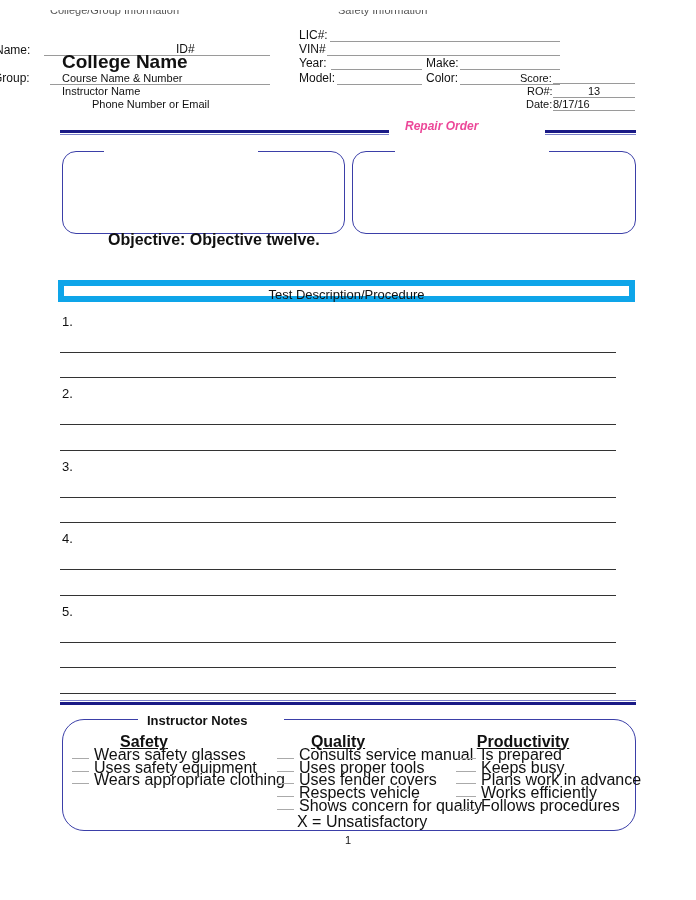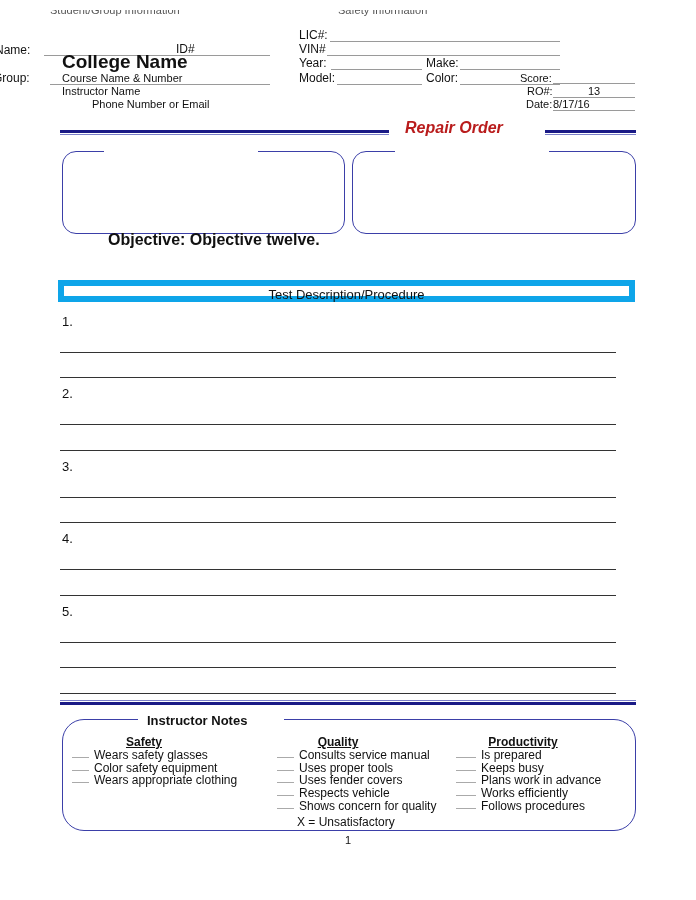--- a/index.html
+++ b/index.html
@@ -7,32 +7,32 @@
          font-family: "Liberation Sans", sans-serif; color: #111; }
   .abs { position: absolute; }
   .t12 { font-size: 12px; line-height: 14px; }
   .t11 { font-size: 11px; line-height: 13px; }
   .uline { position: absolute; height: 0; border-top: 1px solid #9a9a9a; }
   .hdr-faded { font-size: 11px; color: #555; clip-path: inset(50% 0 0 0); }
   .rule-thick { position: absolute; height: 3px; background: #1a1a86; }
   .rule-thin { position: absolute; height: 1px; background: #7b7fc9; }
   .rbox { position: absolute; border: 1px solid #3b3fa8; border-radius: 14px; box-sizing: border-box; background: #fff; }
   .gap { position: absolute; height: 3px; background: #fff; }
-  .title-ro { font-size: 16px; font-weight: bold; font-style: italic; color: #b91c1c; }
+  .title-ro { font-size: 12px; font-weight: bold; font-style: italic; color: #ec4899; }
   .wline { position: absolute; left: 60px; width: 556px; height: 0; border-top: 1px solid #333; }
   .num { position: absolute; left: 62px; font-size: 13px; }
-  .notes-col { position: absolute; font-size: 12px; line-height: 12.8px; }
+  .notes-col { position: absolute; font-size: 16px; line-height: 12.8px; }
   .notes-col .head { font-weight: bold; text-decoration: underline; text-align: center; }
   .notes-item { white-space: nowrap; }
   .blank { display: inline-block; width: 17px; border-bottom: 1px solid #aaa; margin-right: 5px; vertical-align: 1px; height: 8px; }
 </style>
 </head>
 <body>
 
-<div class="abs hdr-faded" style="left:50px; top:4px;">Student/Group Information</div>
+<div class="abs hdr-faded" style="left:50px; top:4px;">College/Group Information</div>
 <div class="abs t12" style="left:-3px; top:43px;"><span style="margin-left:-2px">Name:</span></div>
 <div class="uline" style="left:44px; top:55px; width:226px;"></div>
 <div class="abs t12" style="left:176px; top:42px;">ID#</div>
 <div class="abs" style="left:62px; top:51px; font-size:19px; font-weight:bold;text-align:right;">College Name</div>
 <div class="abs t12" style="left:-7px; top:71px;">Group:</div>
 <div class="uline" style="left:50px; top:84px; width:220px;"></div>
 <div class="abs t11" style="left:62px; top:72px;">Course Name &amp; Number</div>
 <div class="abs t11" style="left:62px; top:85px;">Instructor Name</div>
 <div class="abs t11" style="left:62px; top:98px;padding-left:30px;">Phone Number or Email</div>
 
@@ -97,21 +97,21 @@
 <div class="rule-thin" style="left:60px; top:700px; width:576px;"></div>
 <div class="rule-thick" style="left:60px; top:702px; width:576px;"></div>
 
 <div class="rbox" style="left:62px; top:719px; width:574px; height:112px; border-radius:22px;"></div>
 <div class="gap" style="left:138px; top:717px; width:146px; height:5px;"></div>
 <div class="abs" style="left:147px; top:713px; font-size:13px; font-weight:bold;">Instructor Notes</div>
 
 <div class="notes-col" style="left:72px; top:736px; width:200px;">
   <div class="head" style="width:144px;">Safety</div>
   <div class="notes-item"><span class="blank"></span><span>Wears safety glasses</span></div>
-  <div class="notes-item"><span class="blank"></span><span>Color safety equipment</span></div>
+  <div class="notes-item"><span class="blank"></span><span>Uses safety equipment</span></div>
   <div class="notes-item"><span class="blank"></span><span>Wears appropriate clothing</span></div>
 </div>
 
 <div class="notes-col" style="left:277px; top:736px; width:180px;">
   <div class="head" style="width:122px;">Quality</div>
   <div class="notes-item"><span class="blank"></span><span>Consults service manual</span></div>
   <div class="notes-item"><span class="blank"></span><span>Uses proper tools</span></div>
   <div class="notes-item"><span class="blank"></span><span>Uses fender covers</span></div>
   <div class="notes-item"><span class="blank"></span><span>Respects vehicle</span></div>
   <div class="notes-item"><span class="blank"></span><span>Shows concern for quality</span></div>

